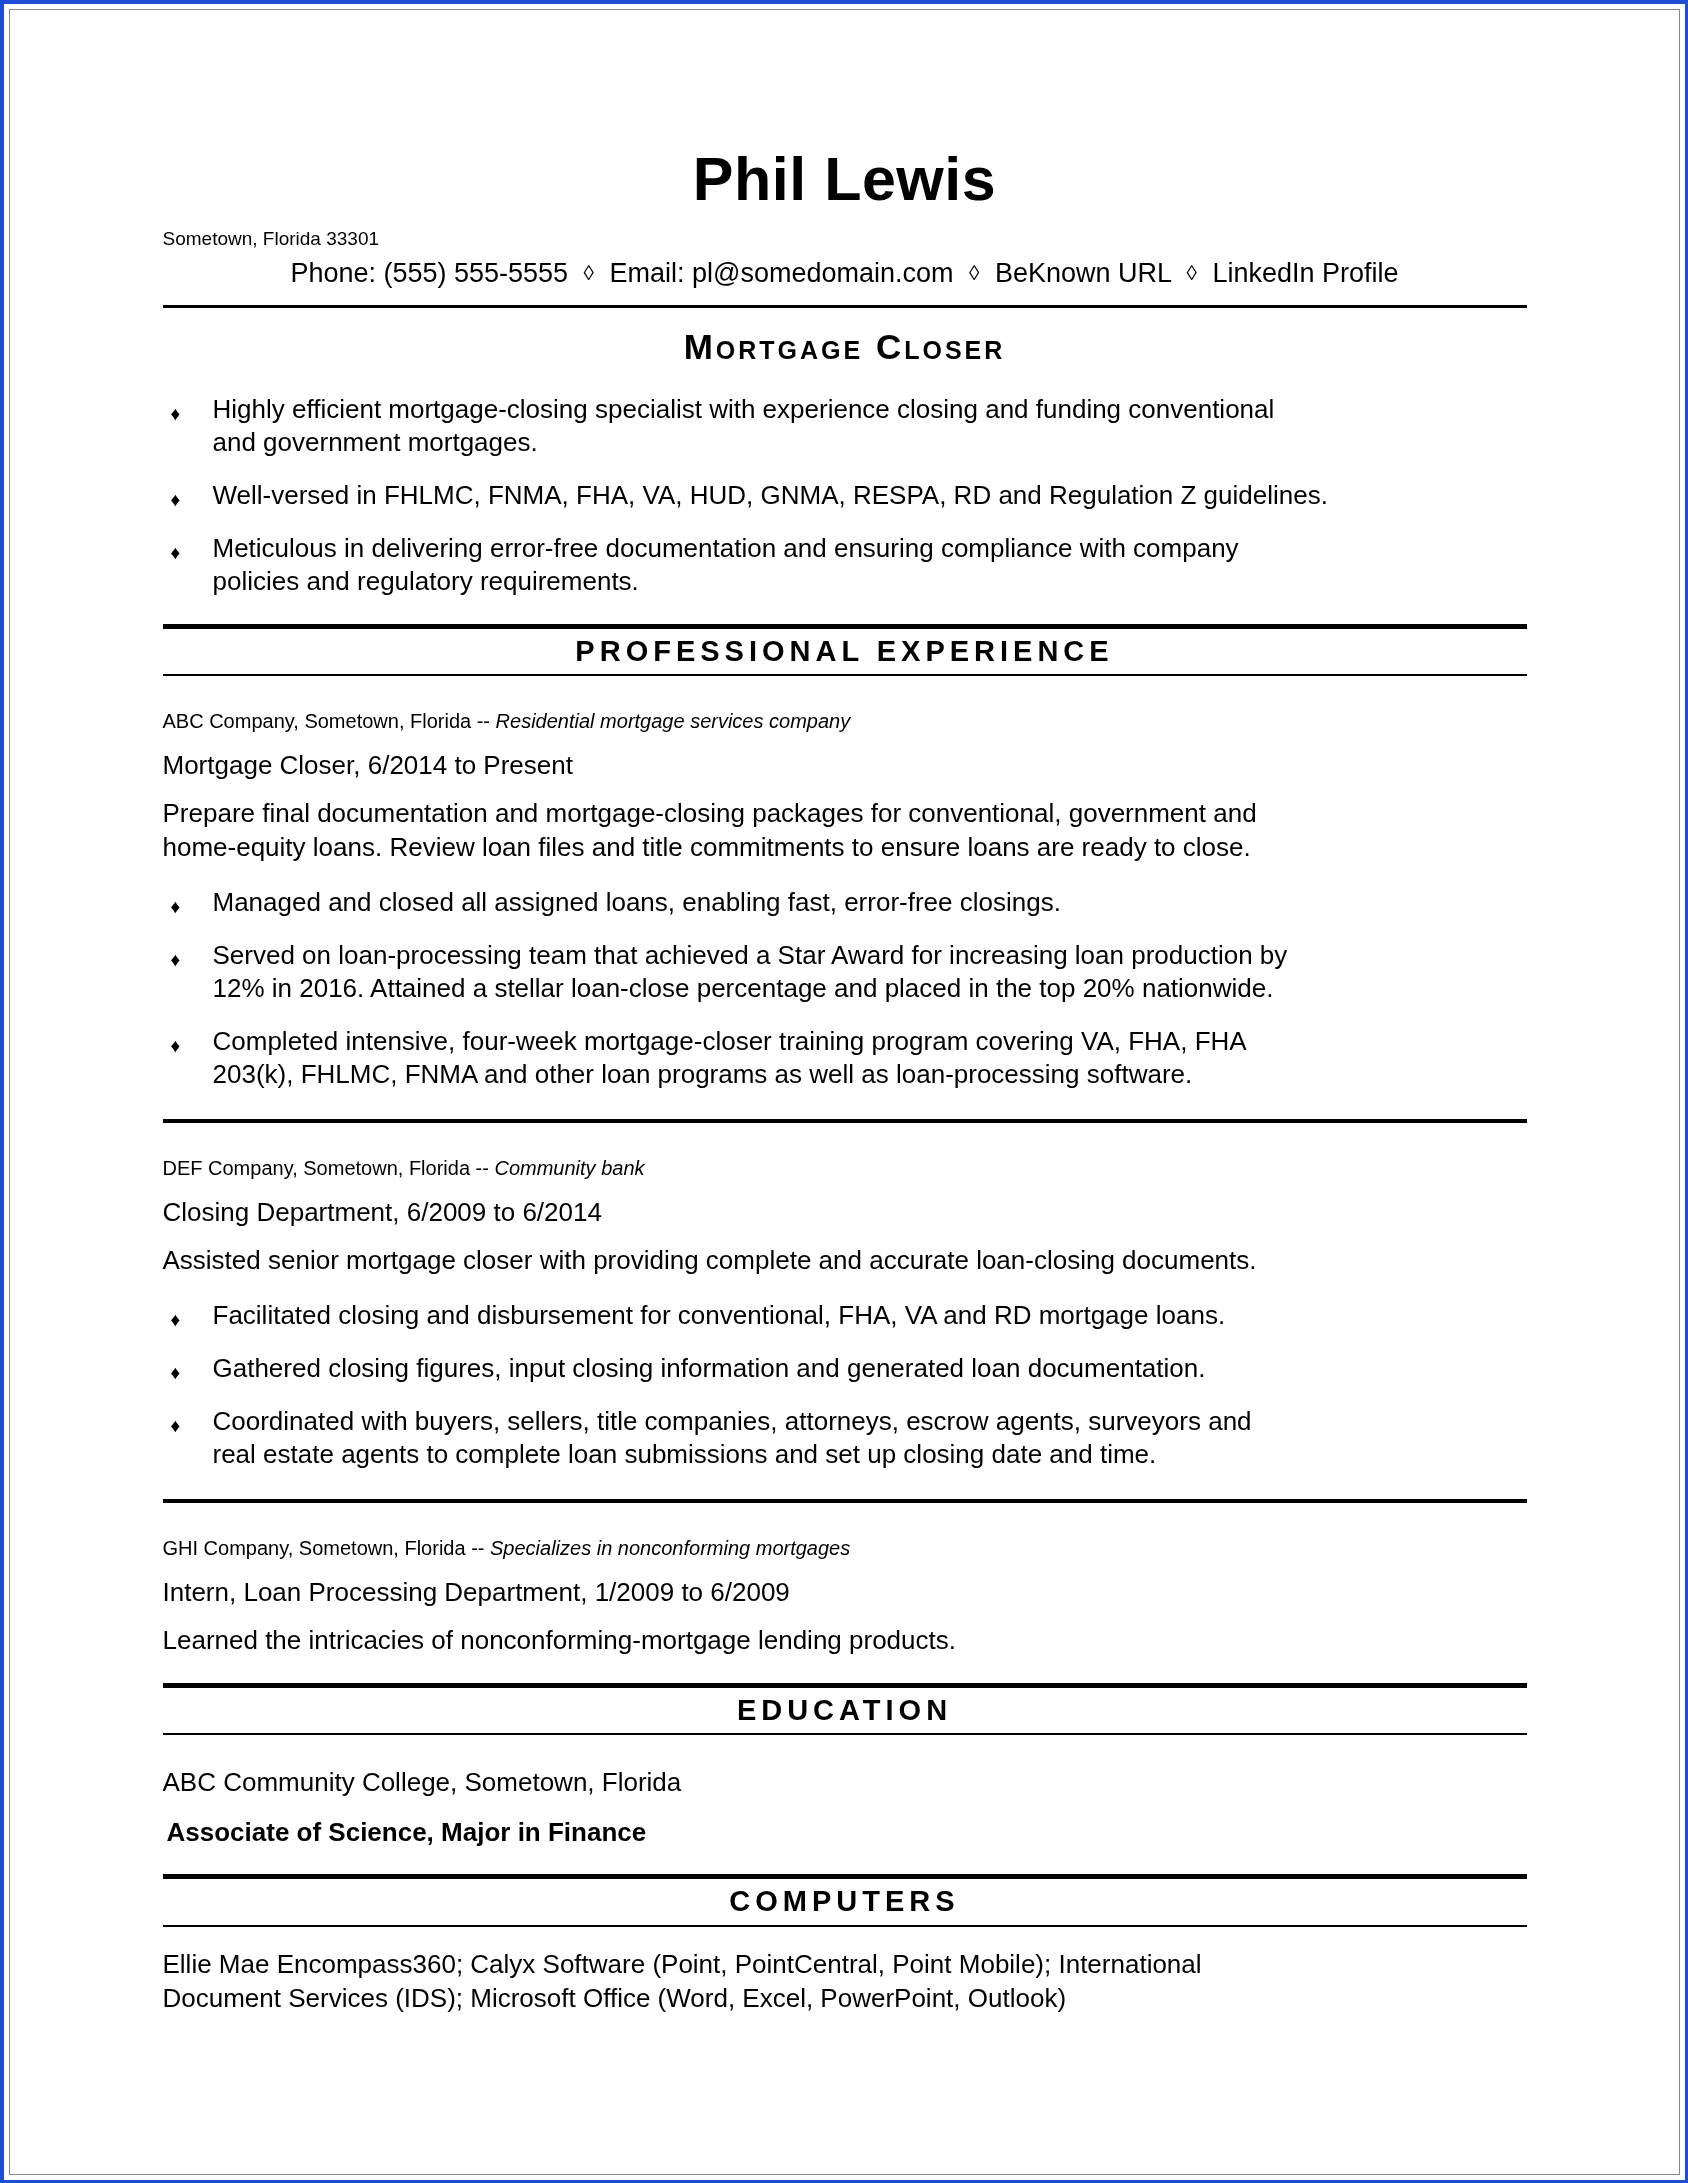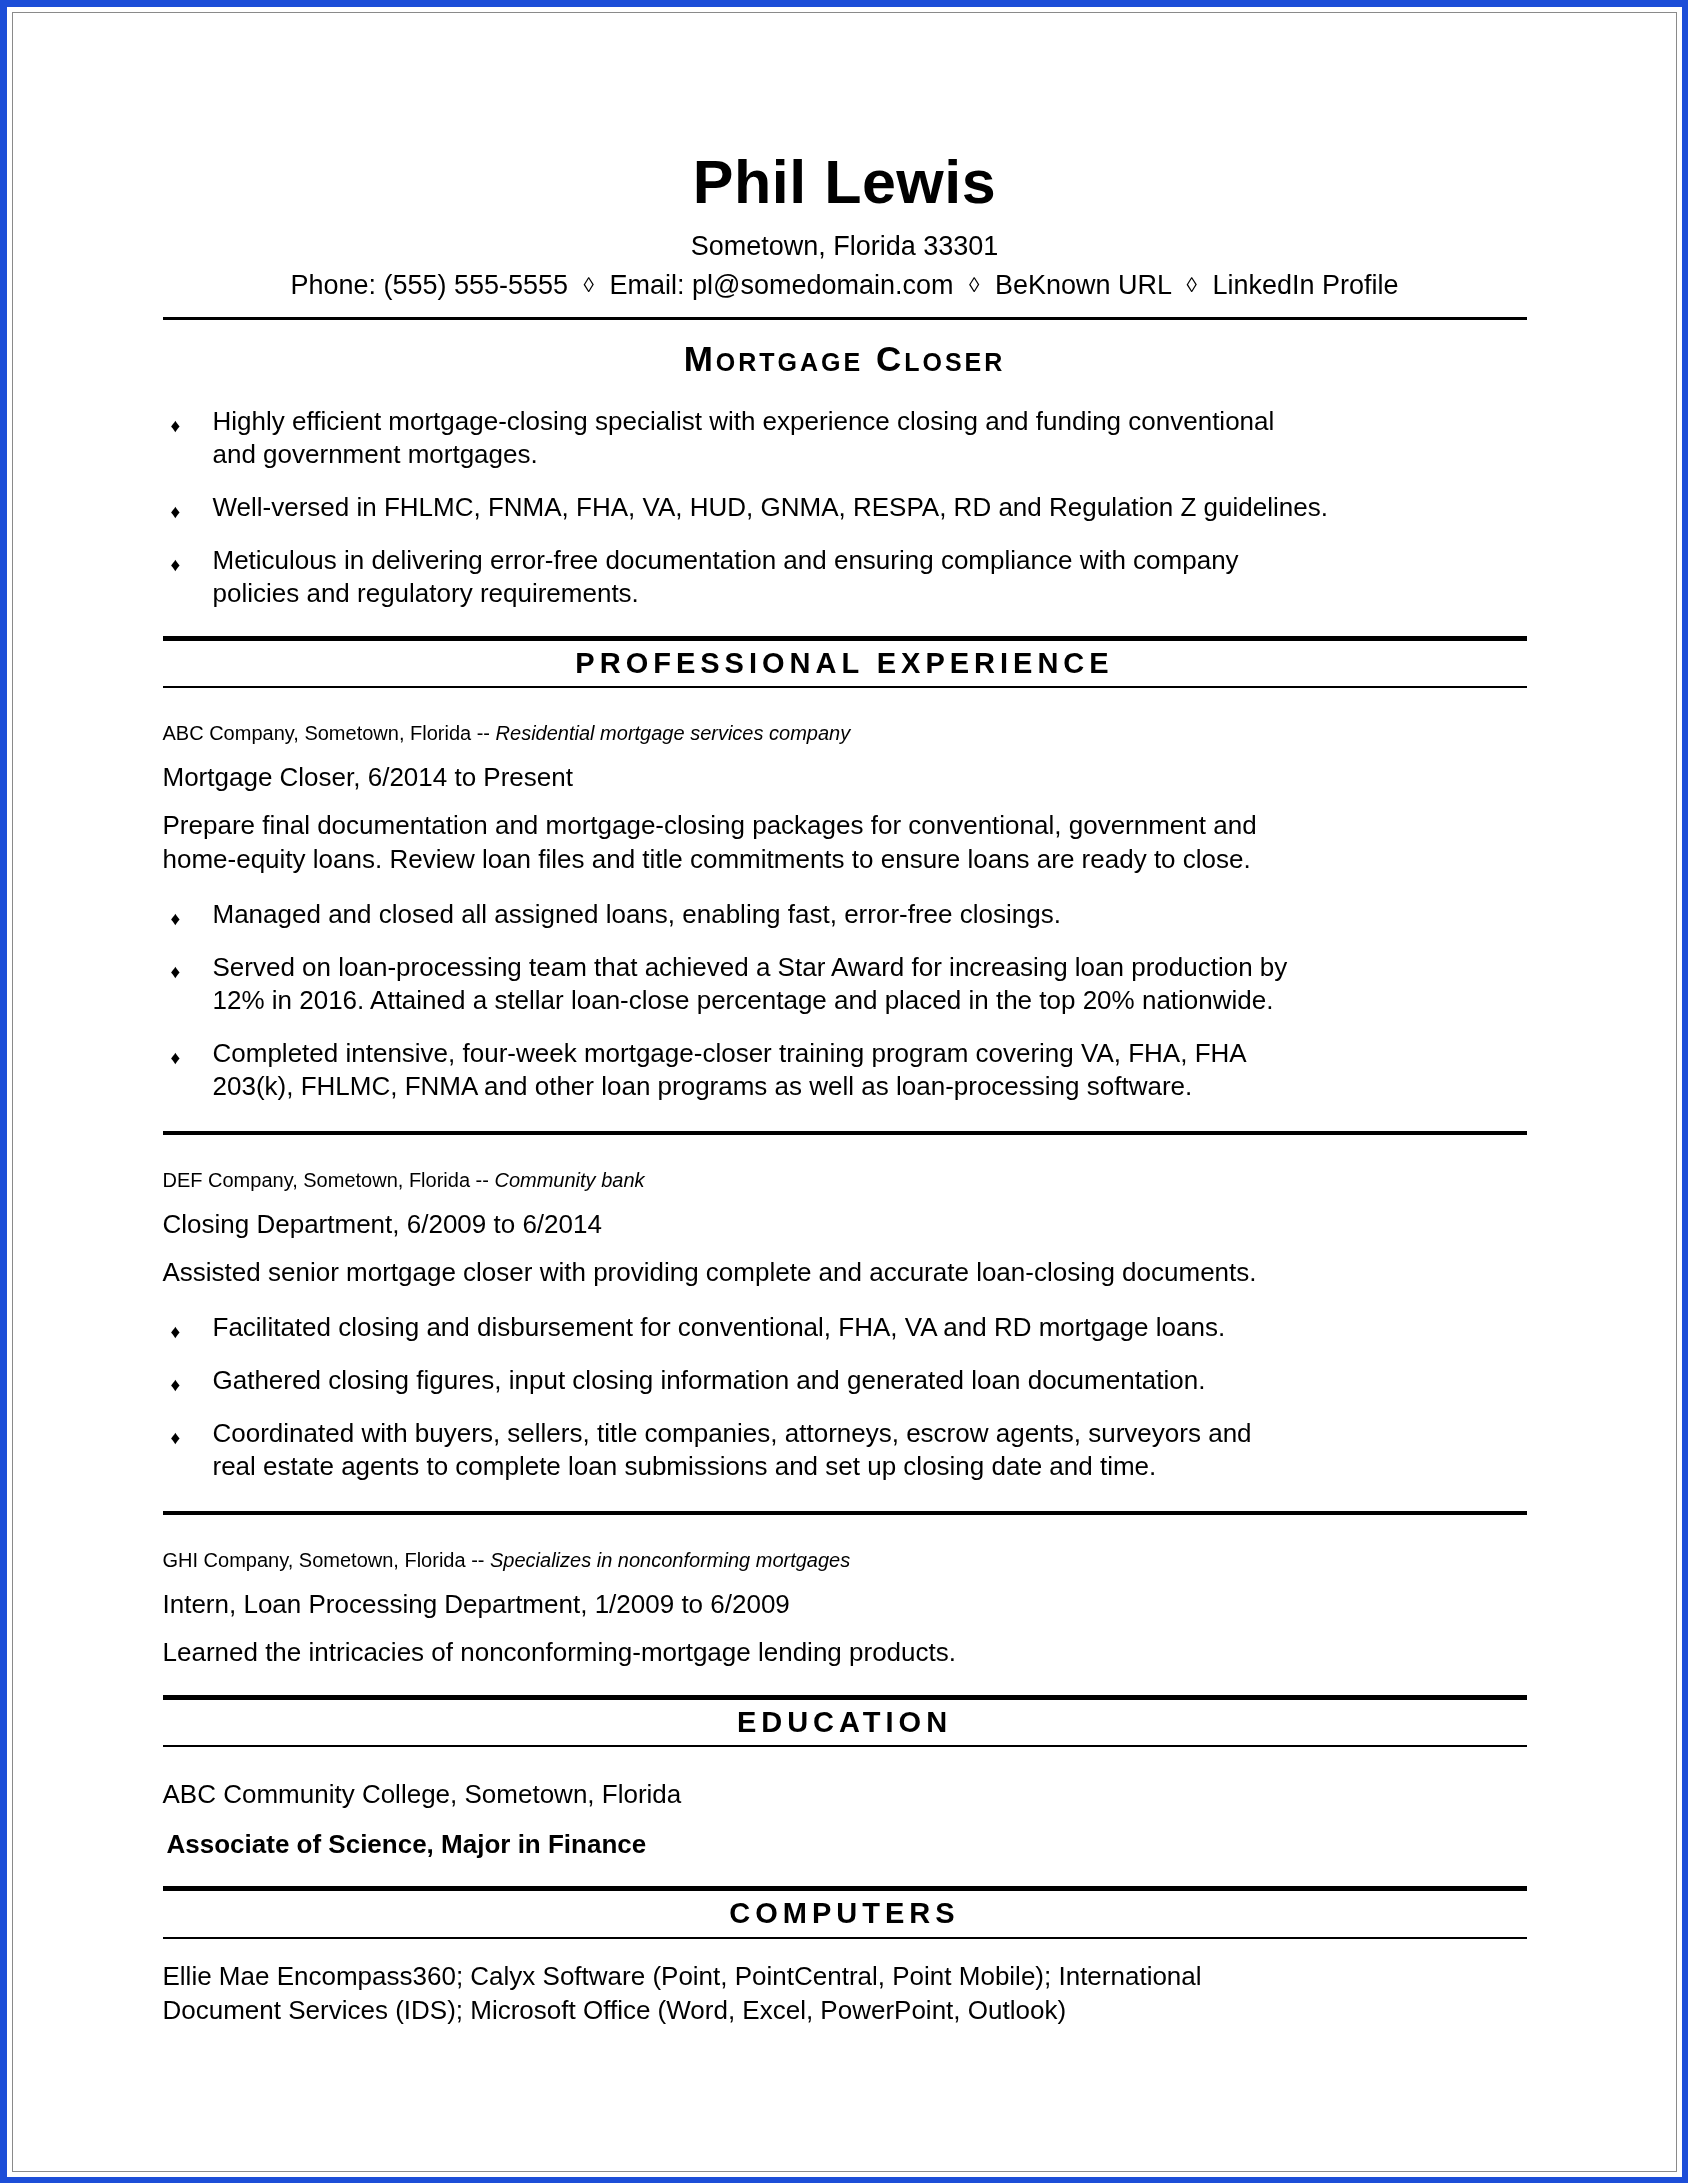--- a/index.html
+++ b/index.html
@@ -3,33 +3,33 @@
 <meta charset="utf-8">
 <style>
   html, body { margin: 0; padding: 0; background: #ffffff; }
   body {
     width: 1689px; height: 2184px; position: relative;
     font-family: "Liberation Sans", sans-serif; color: #000;
     -webkit-font-smoothing: antialiased;
   }
   .page {
     position: absolute; inset: 0; background: #fff;
-    border: 7px solid #1d4ed8; box-sizing: border-box;
+    border: 4px solid #1d4ed8; box-sizing: border-box;
   }
   .inner-border {
     position: absolute; inset: 5px; border: 1px solid #8a8a8a;
     pointer-events: none;
   }
   .content { width: 1364px; margin: 0 auto; padding-top: 145px; }
 
   .name {
     margin: 0; font-size: 61px; font-weight: bold; line-height: 1;
     text-align: center; letter-spacing: 0.5px;
   }
-  .location { margin-top: 18px; font-size: 27px; text-align: center; }
+  .location { margin-top: 18px; font-size: 19px; }
   .contact { margin-top: 8px; font-size: 27px; text-align: center; white-space: nowrap; }
   .contact .sep { font-size: 21px; margin: 0 8px; position: relative; top: -2px; }
 
   .header-rule { height: 3px; background: #000; margin-top: 16px; }
 
   .resume-title {
     margin: 20px 0 0; text-align: center;
     font-variant: small-caps; font-weight: bold;
     font-size: 35px; letter-spacing: 3px; line-height: 1.1;
   }

